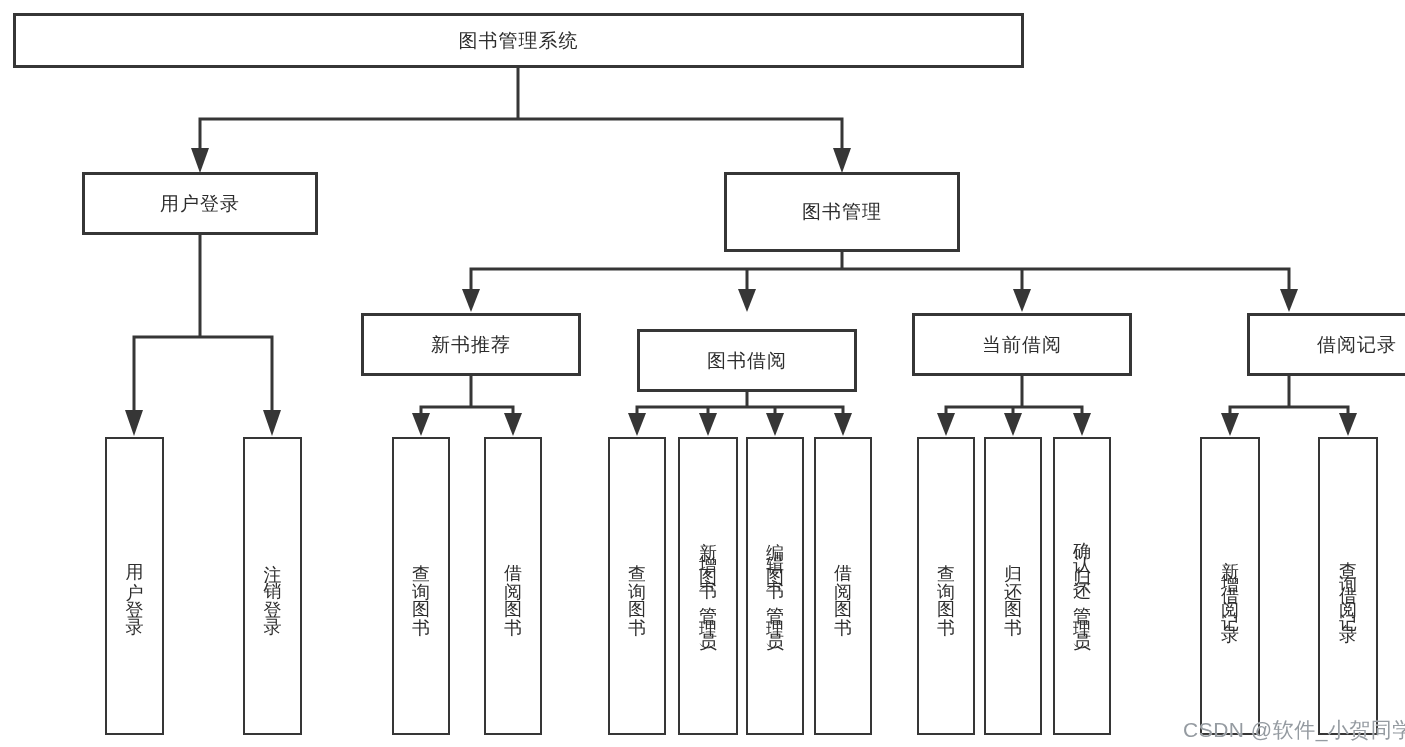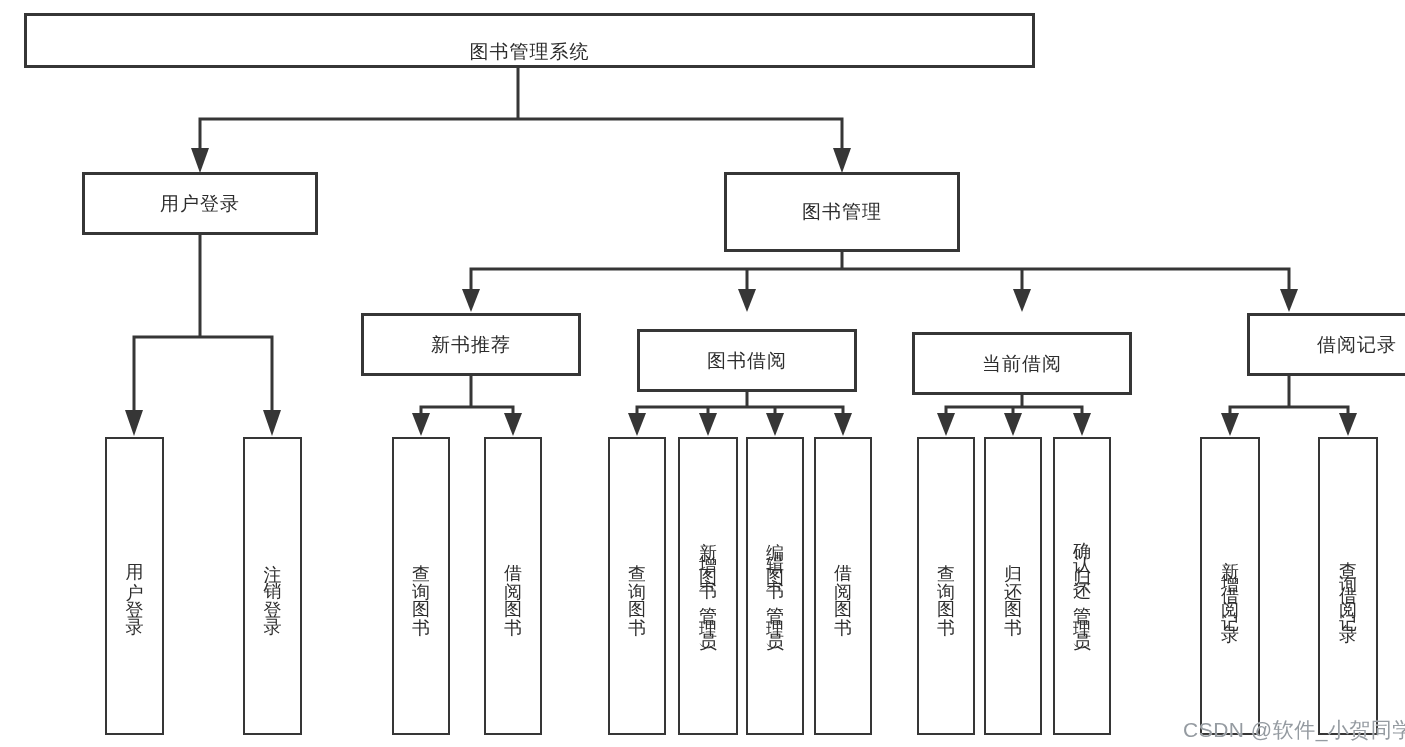--- a/index.html
+++ b/index.html
@@ -62,38 +62,38 @@
     <path class="wire" d="M1022 374 L1022 407 M944.5 407 L1083.5 407 M946 405.5 L946 415 M1013 405.5 L1013 415 M1082 405.5 L1082 415"></path>
     <polygon class="arrow" points="946,436 937,413 955,413"></polygon>
     <polygon class="arrow" points="1013,436 1004,413 1022,413"></polygon>
     <polygon class="arrow" points="1082,436 1073,413 1091,413"></polygon>
 
     <path class="wire" d="M1289 374 L1289 407 M1228.5 407 L1349.5 407 M1230 405.5 L1230 415 M1348 405.5 L1348 415"></path>
     <polygon class="arrow" points="1230,436 1221,413 1239,413"></polygon>
     <polygon class="arrow" points="1348,436 1339,413 1357,413"></polygon>
   </svg>
 
-  <div class="box" style="left:24px; top:13px; width:1011px; height:55px;align-items:flex-end;">
+  <div class="box" style="left:13px; top:13px; width:1011px; height:55px;">
     <span class="h-label">图书管理系统</span>
   </div>
 
   <div class="box" style="left:82px; top:172px; width:236px; height:63px;">
     <span class="h-label">用户登录</span>
   </div>
   <div class="box" style="left:724px; top:172px; width:236px; height:80px;">
     <span class="h-label">图书管理</span>
   </div>
 
   <div class="box" style="left:361px; top:313px; width:220px; height:63px;">
     <span class="h-label">新书推荐</span>
   </div>
   <div class="box" style="left:637px; top:313px; width:220px; height:63px;margin-top:16px;">
     <span class="h-label">图书借阅</span>
   </div>
-  <div class="box" style="left:912px; top:313px; width:220px; height:63px;margin-top:19px;">
+  <div class="box" style="left:912px; top:313px; width:220px; height:63px;">
     <span class="h-label">当前借阅</span>
   </div>
   <div class="box" style="left:1247px; top:313px; width:220px; height:63px;">
     <span class="h-label">借阅记录</span>
   </div>
 
   <div class="box leaf" style="left:105px; top:437px; width:59px; height:298px;">
     <span class="v-label">用户登录</span>
   </div>
   <div class="box leaf" style="left:243px; top:437px; width:59px; height:298px;">

